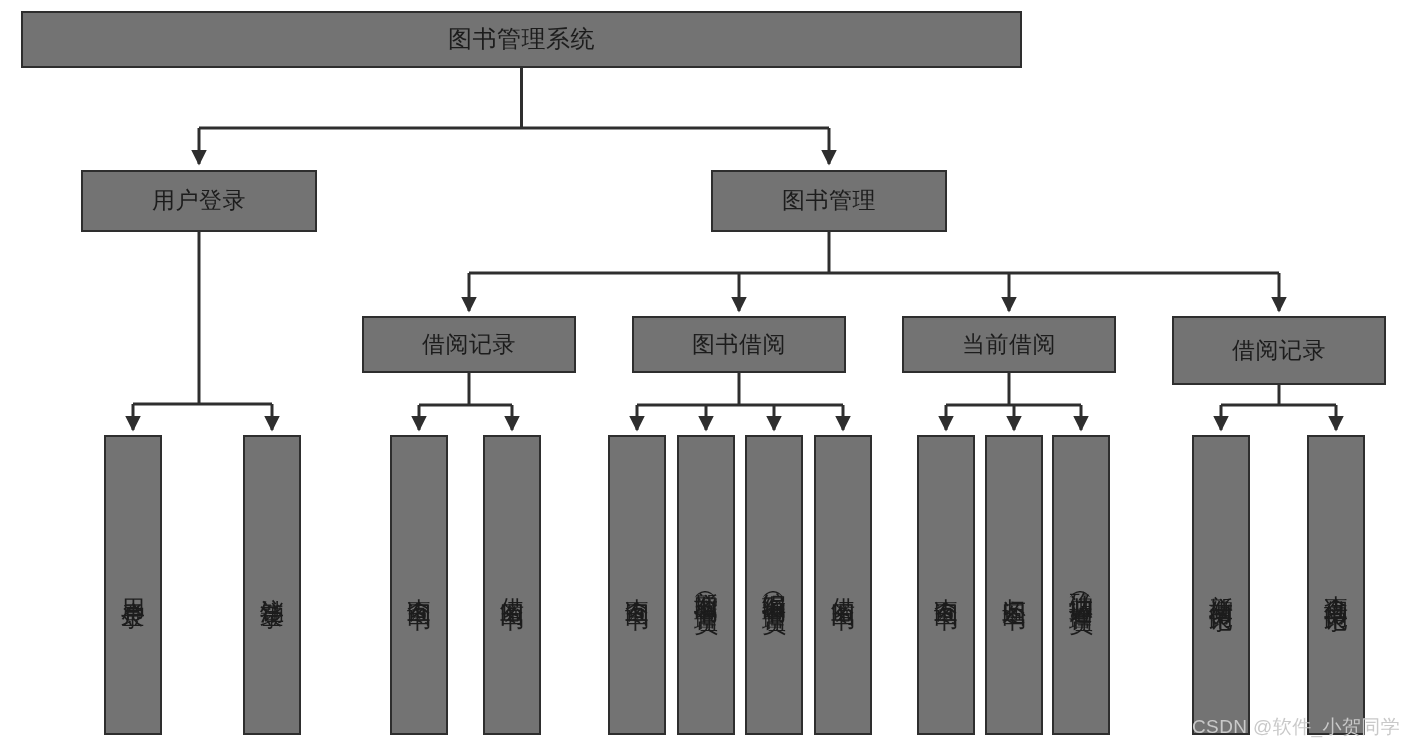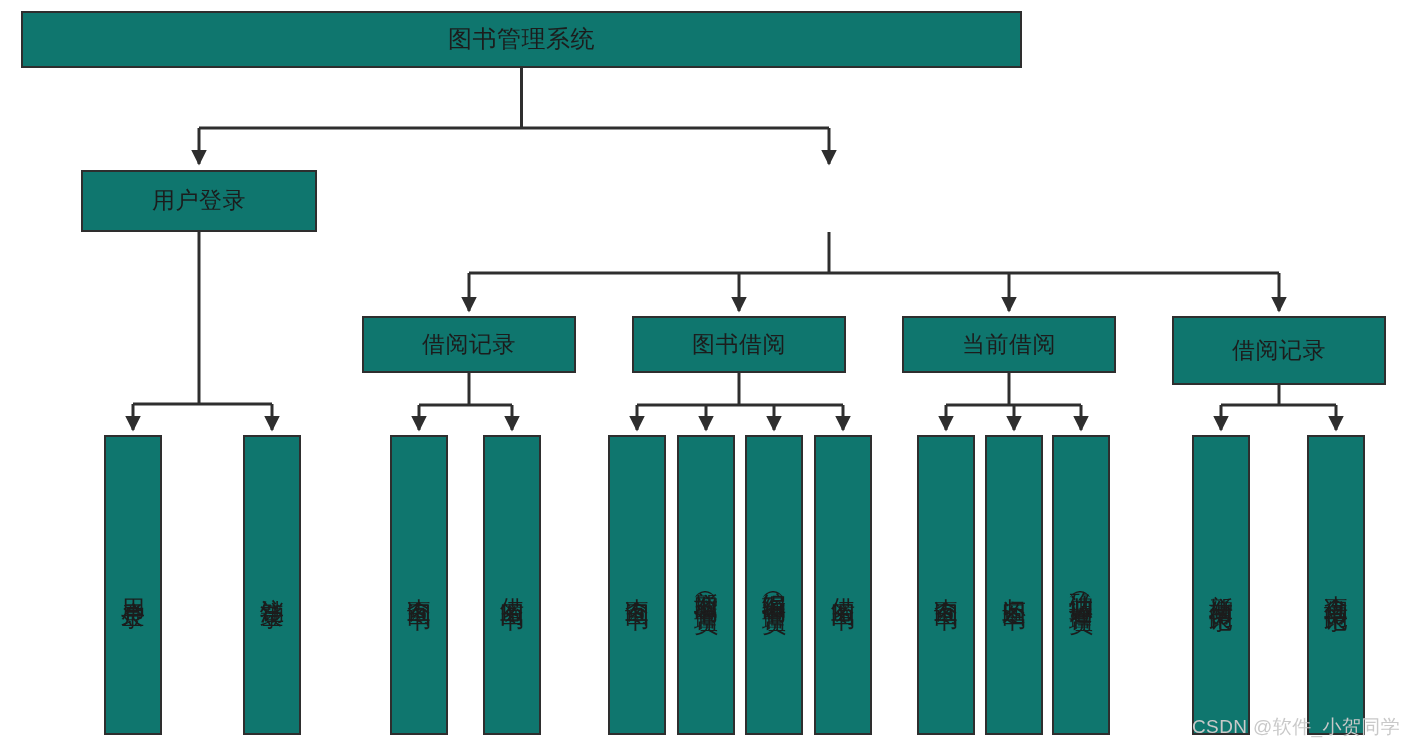--- a/index.html
+++ b/index.html
@@ -22,21 +22,21 @@
     left: 0;
     top: 0;
     width: 1405px;
     height: 747px;
     pointer-events: none;
   }
   .node {
     position: absolute;
     box-sizing: border-box;
     border: 2.5px solid #2e2e2e;
-    background: #0f766e;
+    background: #737373;
     display: flex;
     align-items: center;
     justify-content: center;
     color: #1c1c1c;
   }
   .node .lbl {
     display: block;
     text-align: center;
     line-height: 1.12;
     letter-spacing: 0.5px;
@@ -126,20 +126,23 @@
     </g>
   </svg>
 
   <div class="node h-node root" style="left:21px; top:11px; width:1001px; height:57px;">
     <span class="lbl">图书管理系统</span>
   </div>
 
   <div class="node h-node" style="left:81px; top:170px; width:236px; height:62px;">
     <span class="lbl">用户登录</span>
   </div>
+  <div class="node h-node" style="left:711px; top:170px; width:236px; height:62px;">
+    <span class="lbl">图书管理</span>
+  </div>
 
   <div class="node h-node" style="left:362px; top:316px; width:214px; height:57px;">
     <span class="lbl">借阅记录</span>
   </div>
   <div class="node h-node" style="left:632px; top:316px; width:214px; height:57px;">
     <span class="lbl">图书借阅</span>
   </div>
   <div class="node h-node" style="left:902px; top:316px; width:214px; height:57px;">
     <span class="lbl">当前借阅</span>
   </div>

